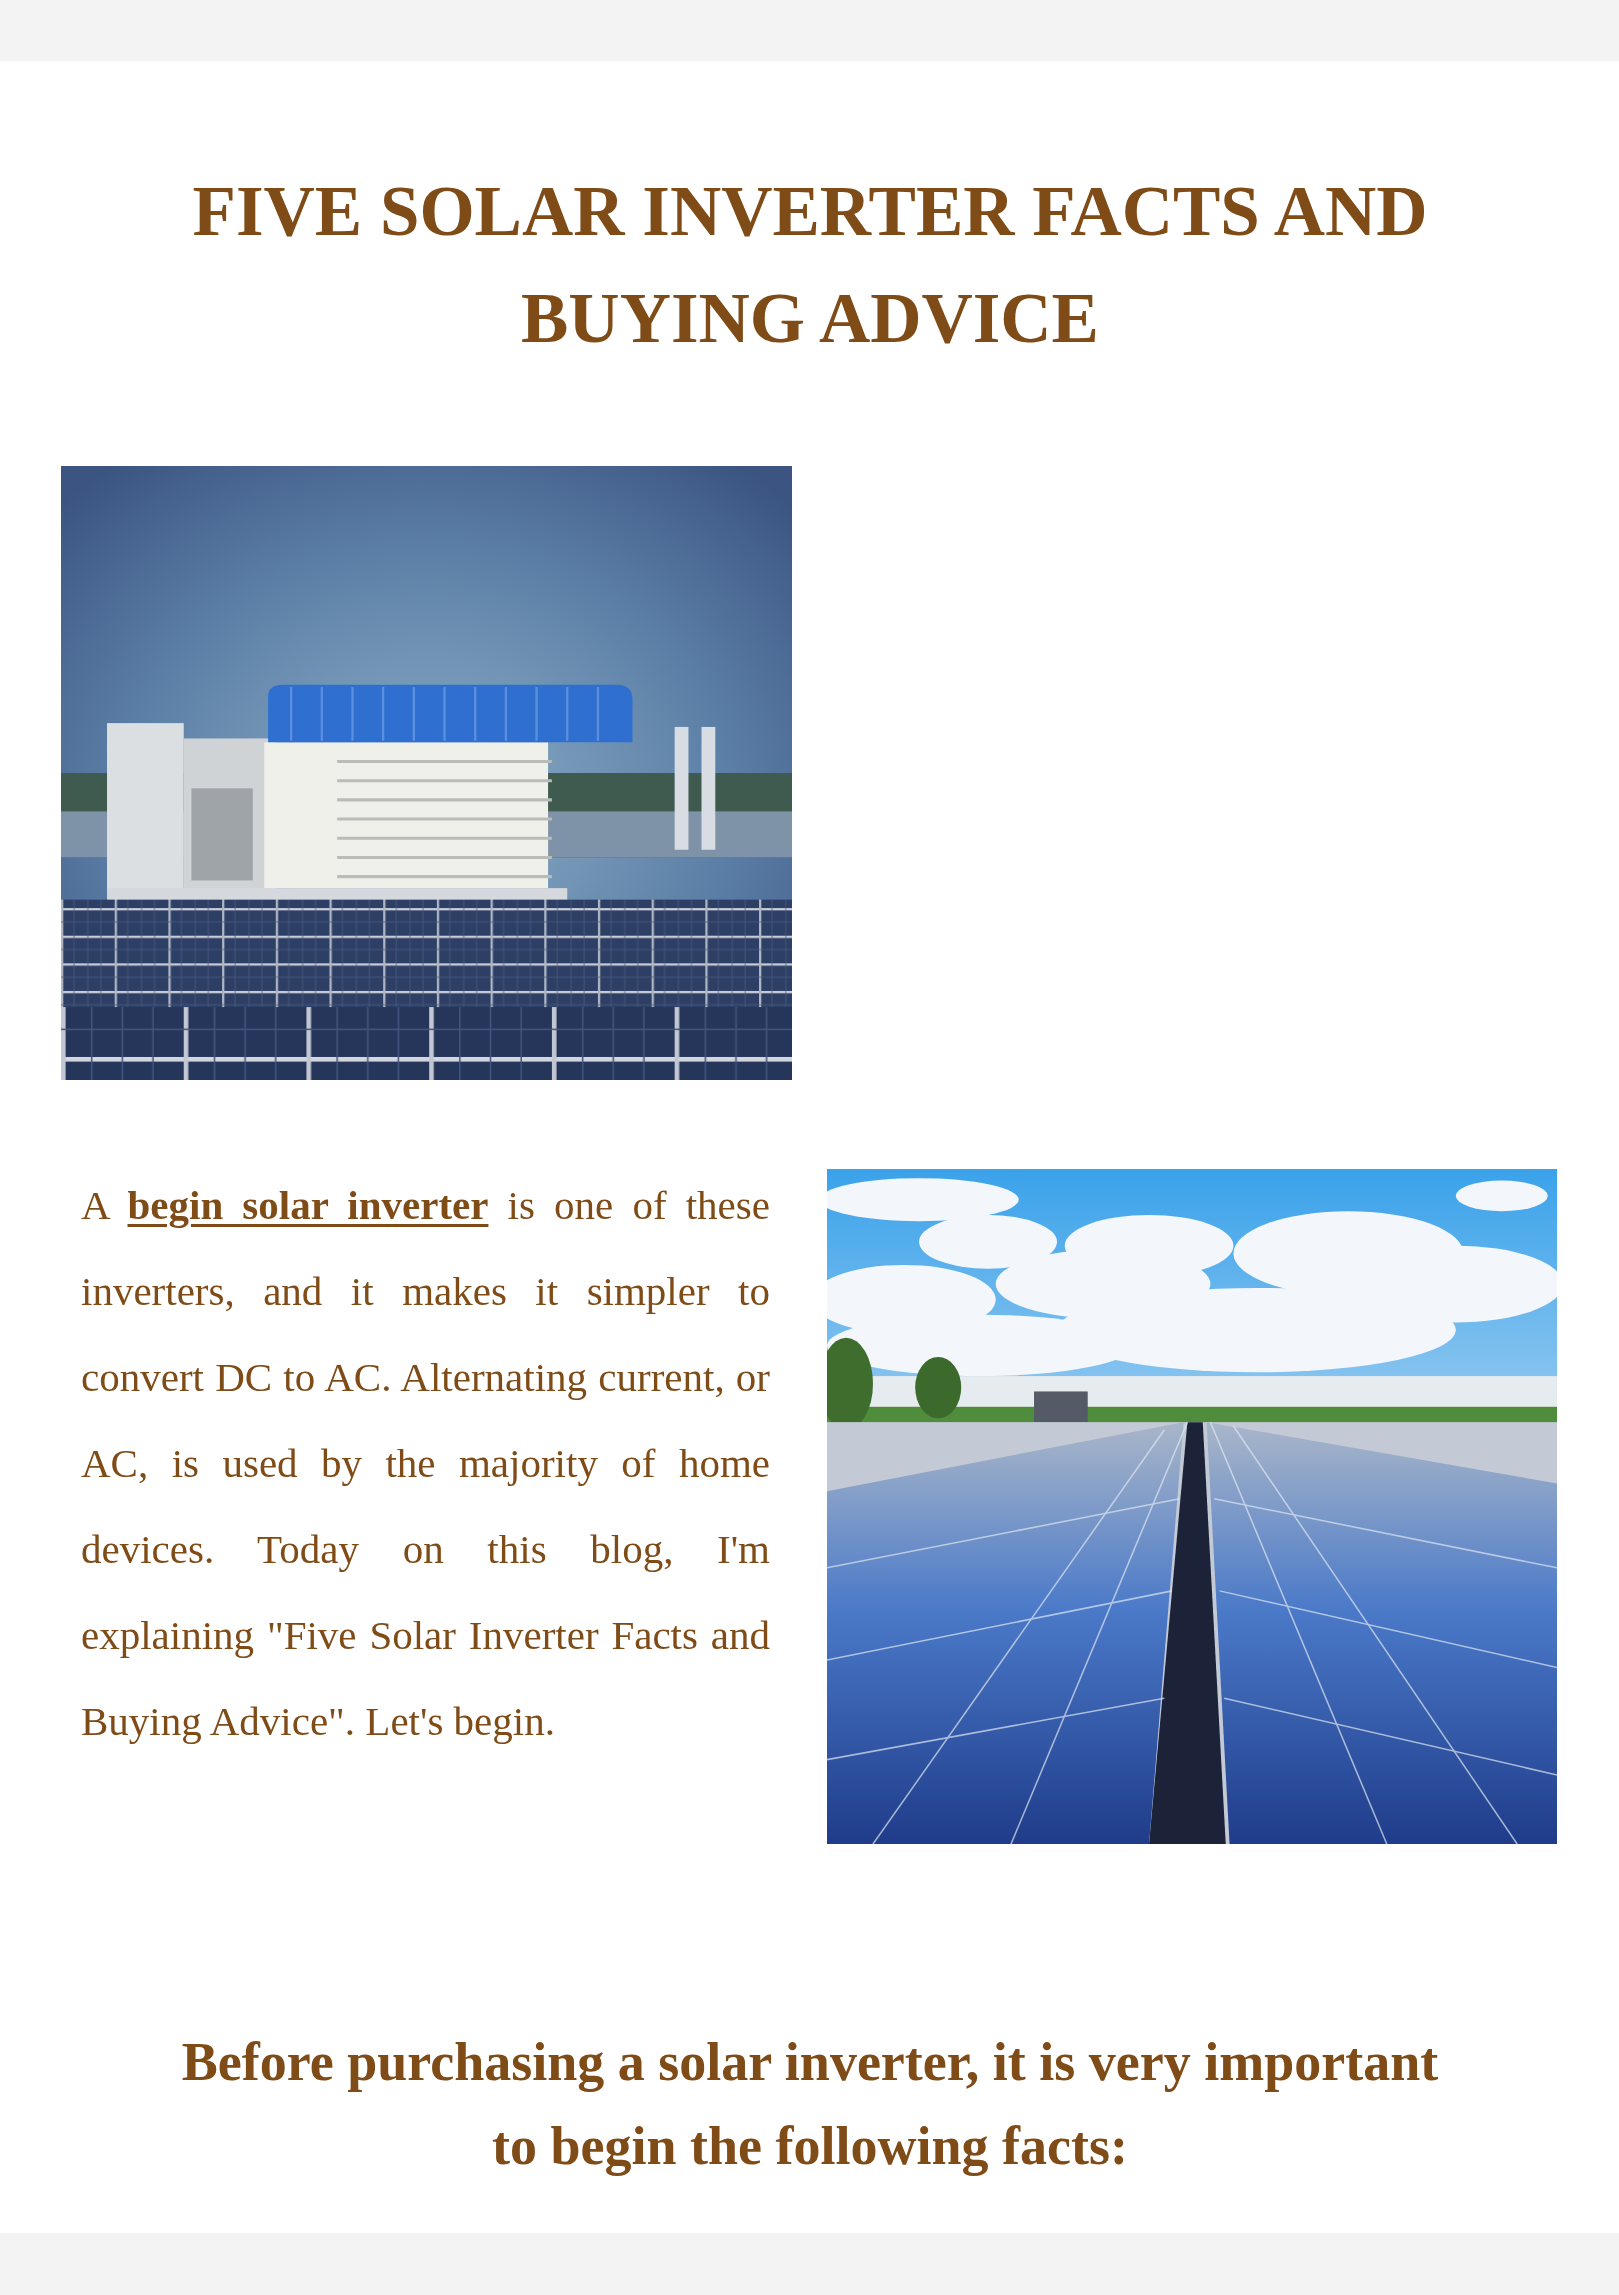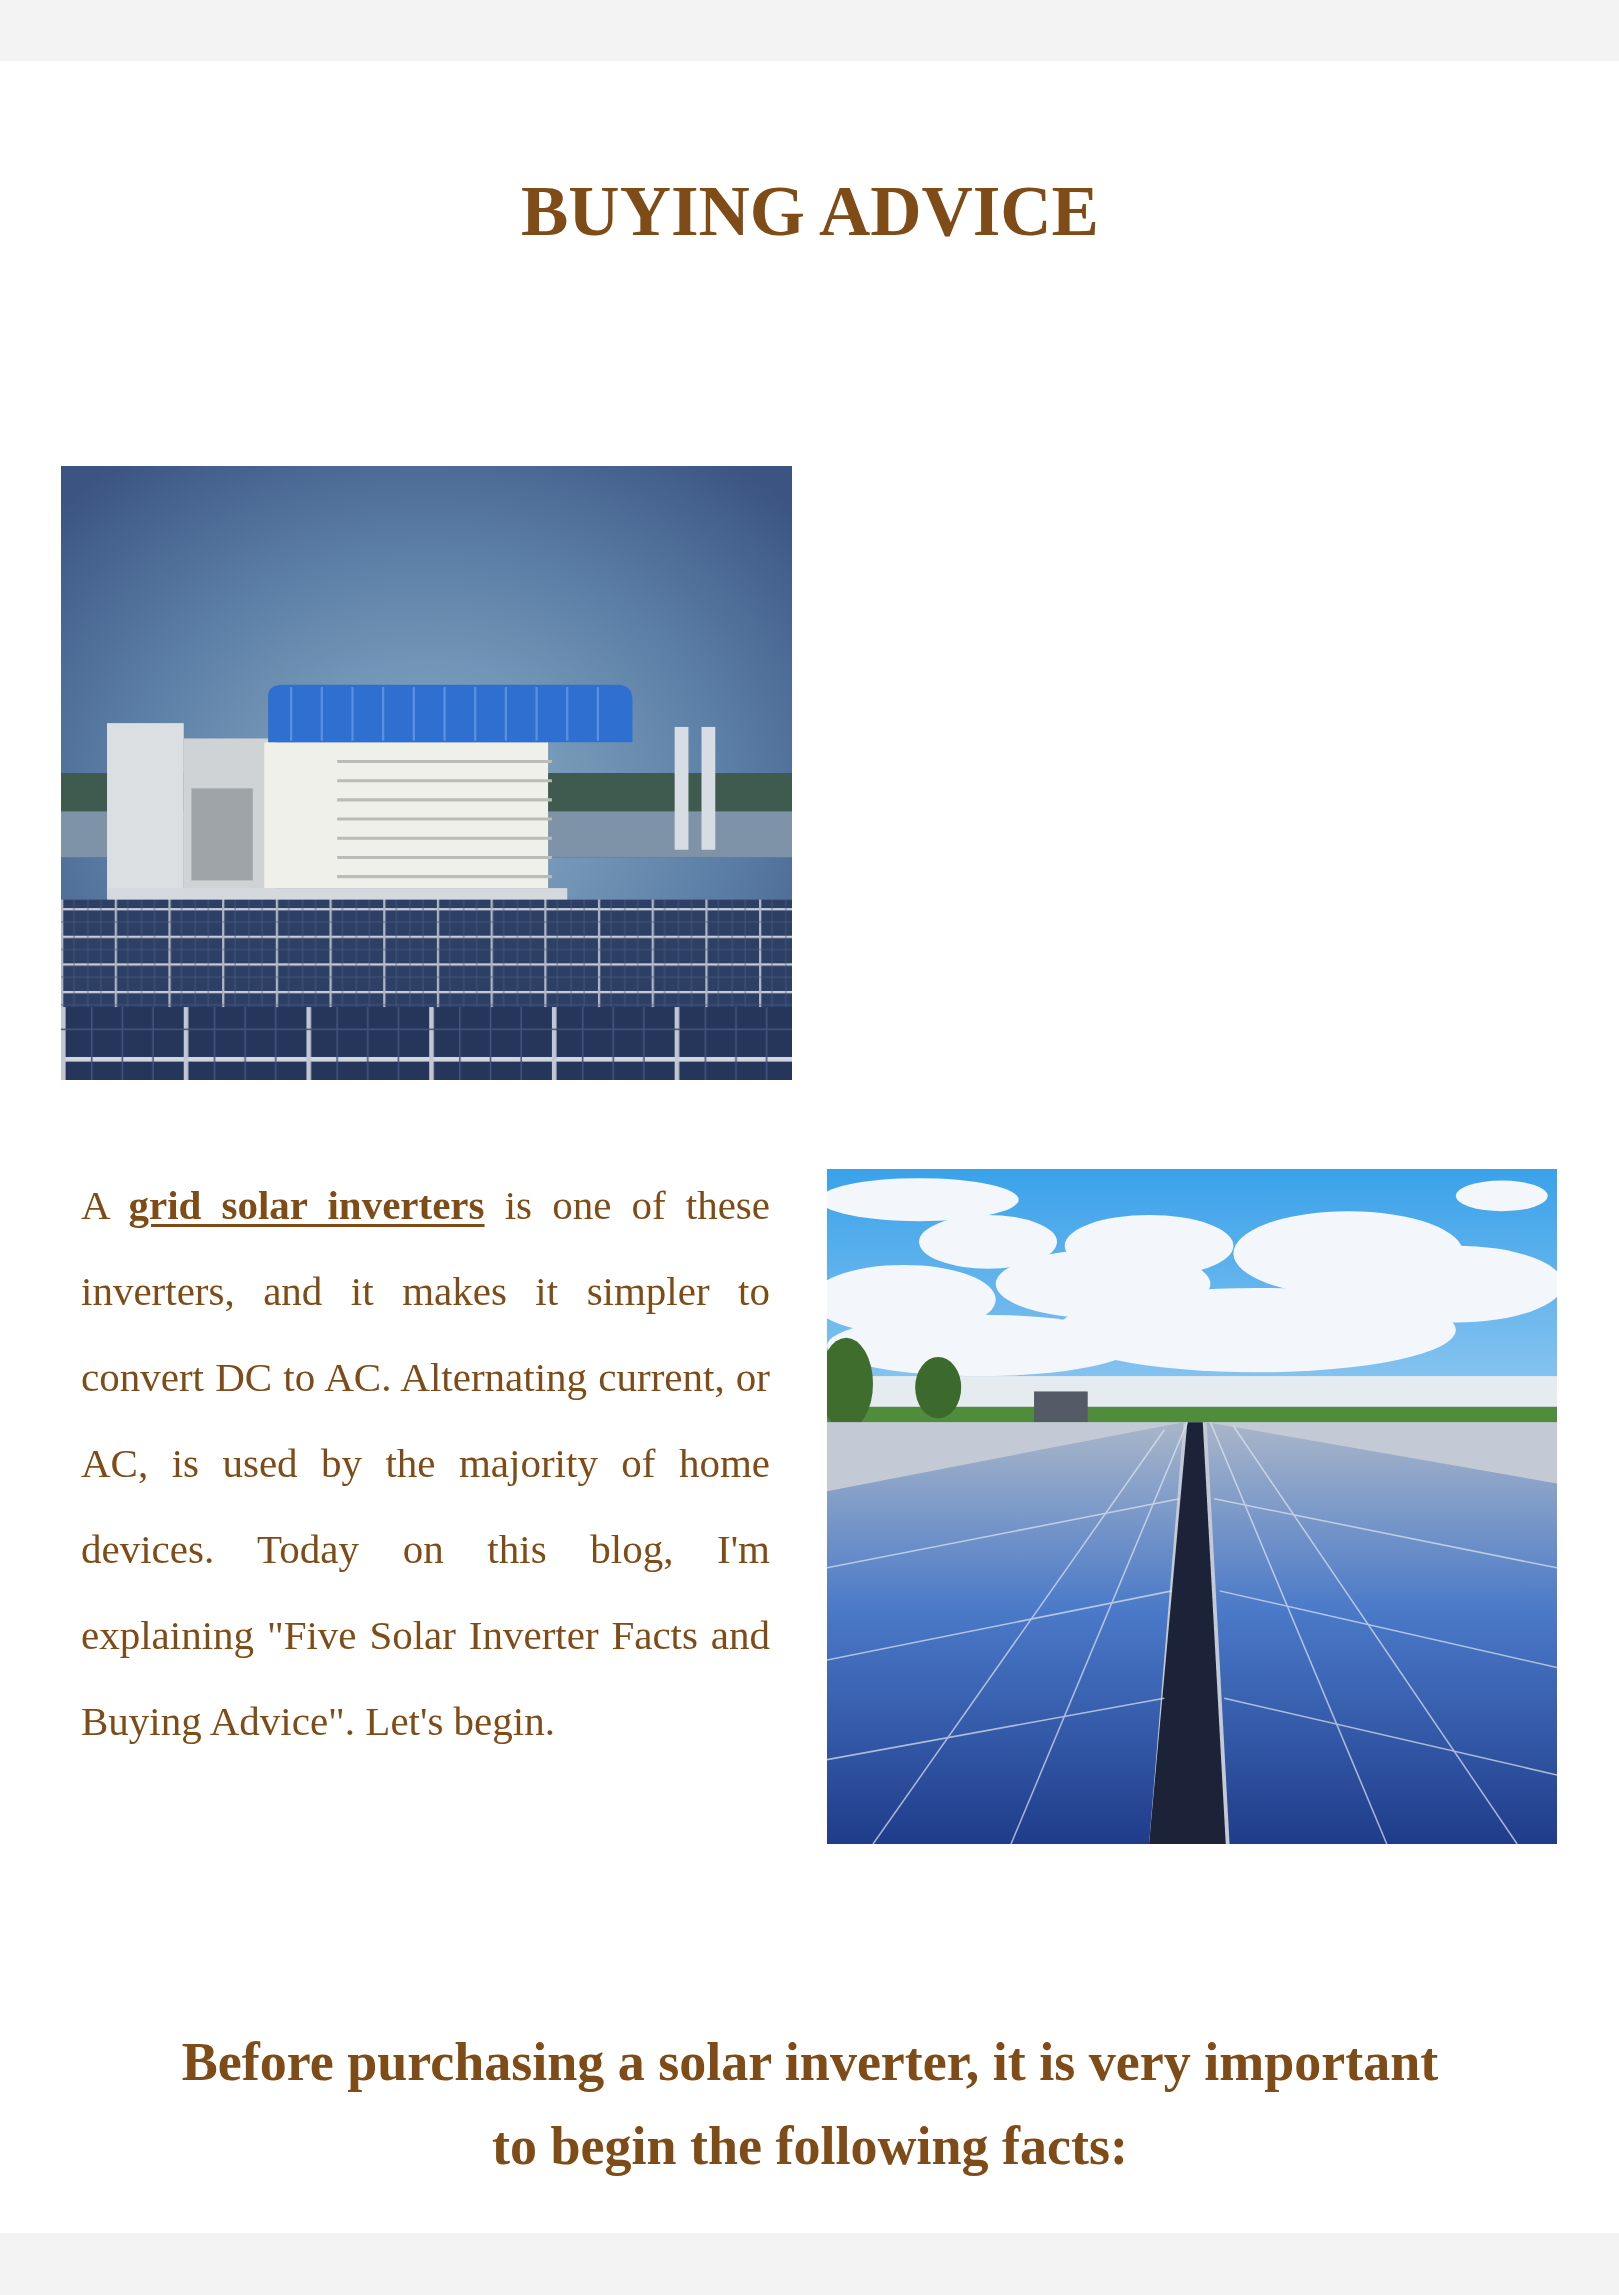--- a/index.html
+++ b/index.html
@@ -68,20 +68,21 @@
       margin: 0;
     }
     .heading2 span { display: block; }
   </style>
 </head>
 <body>
 
 <div class="page">
 
   <h1 class="title">
+    <span>FIVE SOLAR INVERTER FACTS AND</span>
     <span>BUYING ADVICE</span>
   </h1>
 
   <div class="img img1">
     <svg viewBox="0 0 953 800" preserveAspectRatio="none">
       <defs>
         <radialGradient id="sky1" cx="0.5" cy="0.55" r="0.7">
           <stop offset="0" stop-color="#8fb0c8"></stop>
           <stop offset="0.6" stop-color="#5b7ea6"></stop>
           <stop offset="1" stop-color="#3b5482"></stop>
@@ -138,21 +139,21 @@
           <line x1="660" y1="288" x2="660" y2="358"></line>
         <line x1="700" y1="288" x2="700" y2="358"></line>
       </g>
       <rect x="60" y="550" width="600" height="20" fill="#d5d9de"></rect>
       <rect x="0" y="565" width="953" height="145" fill="url(#panels1)"></rect>
       <rect x="0" y="705" width="953" height="95" fill="url(#panels1b)"></rect>
     </svg>
   </div>
 
 
-  <p class="para para2"><span>A </span><a>grid solar inverters</a><span> is one of these inverters, and it makes it simpler to convert DC to AC. Alternating current, or AC, is used by the majority of home devices. Today on this blog, I'm explaining "Five Solar Inverter Facts and Buying Advice". Let's begin.</span></p>
+  <p class="para para2"><span>A </span><a>begin solar inverter</a><span> is one of these inverters, and it makes it simpler to convert DC to AC. Alternating current, or AC, is used by the majority of home devices. Today on this blog, I'm explaining "Five Solar Inverter Facts and Buying Advice". Let's begin.</span></p>
 
   <div class="img img2">
     <svg viewBox="0 0 952 880" preserveAspectRatio="none">
       <defs>
         <linearGradient id="sky2" x1="0" y1="0" x2="0" y2="1">
           <stop offset="0" stop-color="#3aa2ea"></stop>
           <stop offset="1" stop-color="#8cc6f0"></stop>
         </linearGradient>
         <linearGradient id="pv2" x1="0" y1="0" x2="0" y2="1">
           <stop offset="0" stop-color="#a9b6c9"></stop>

